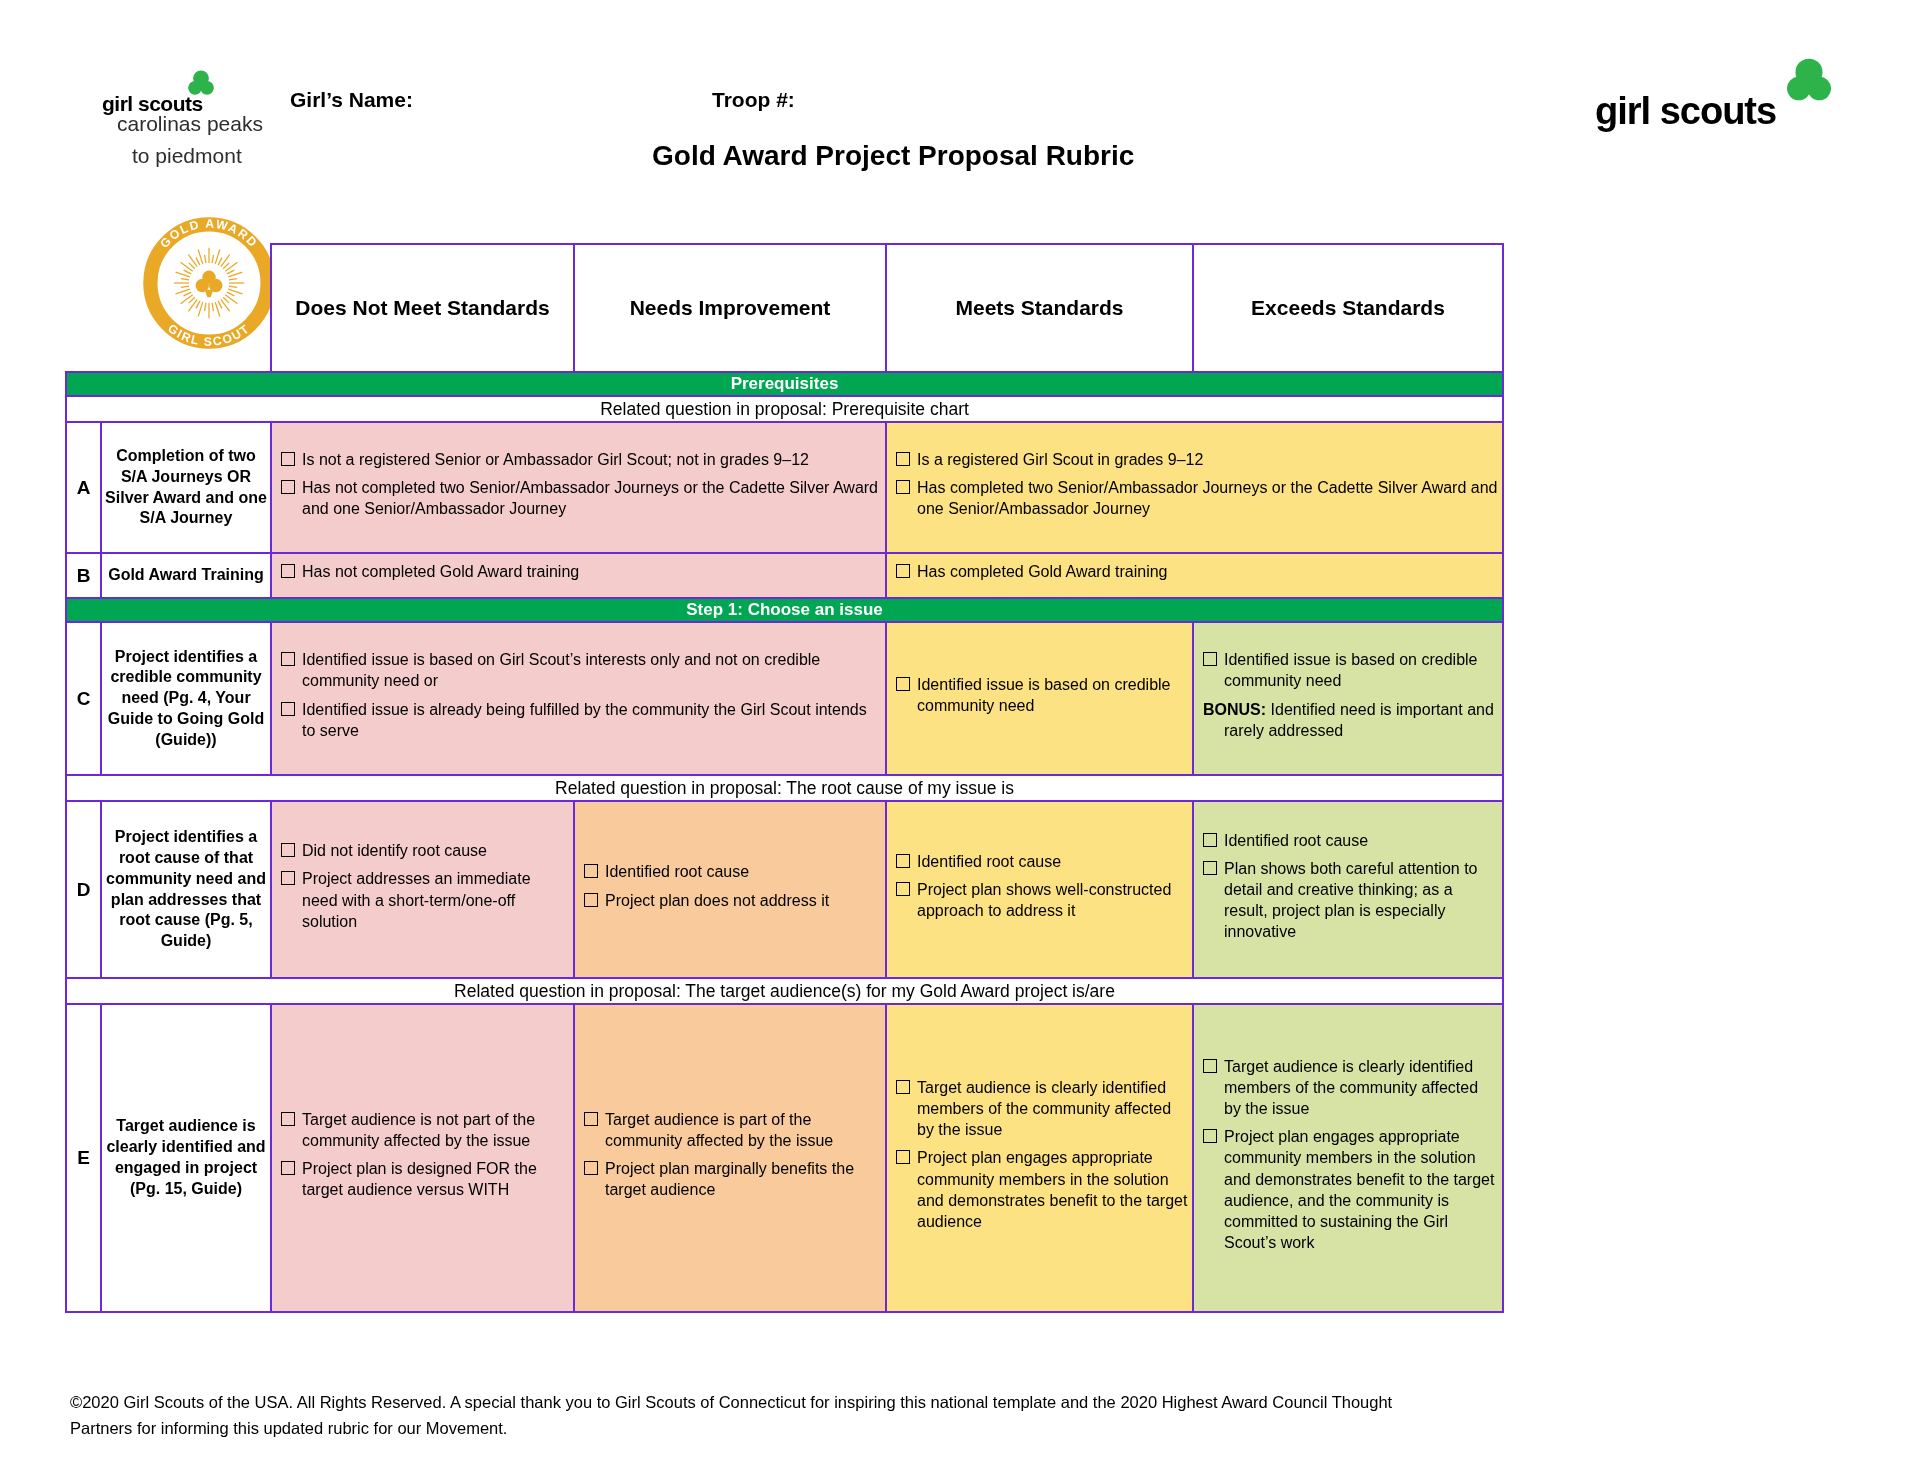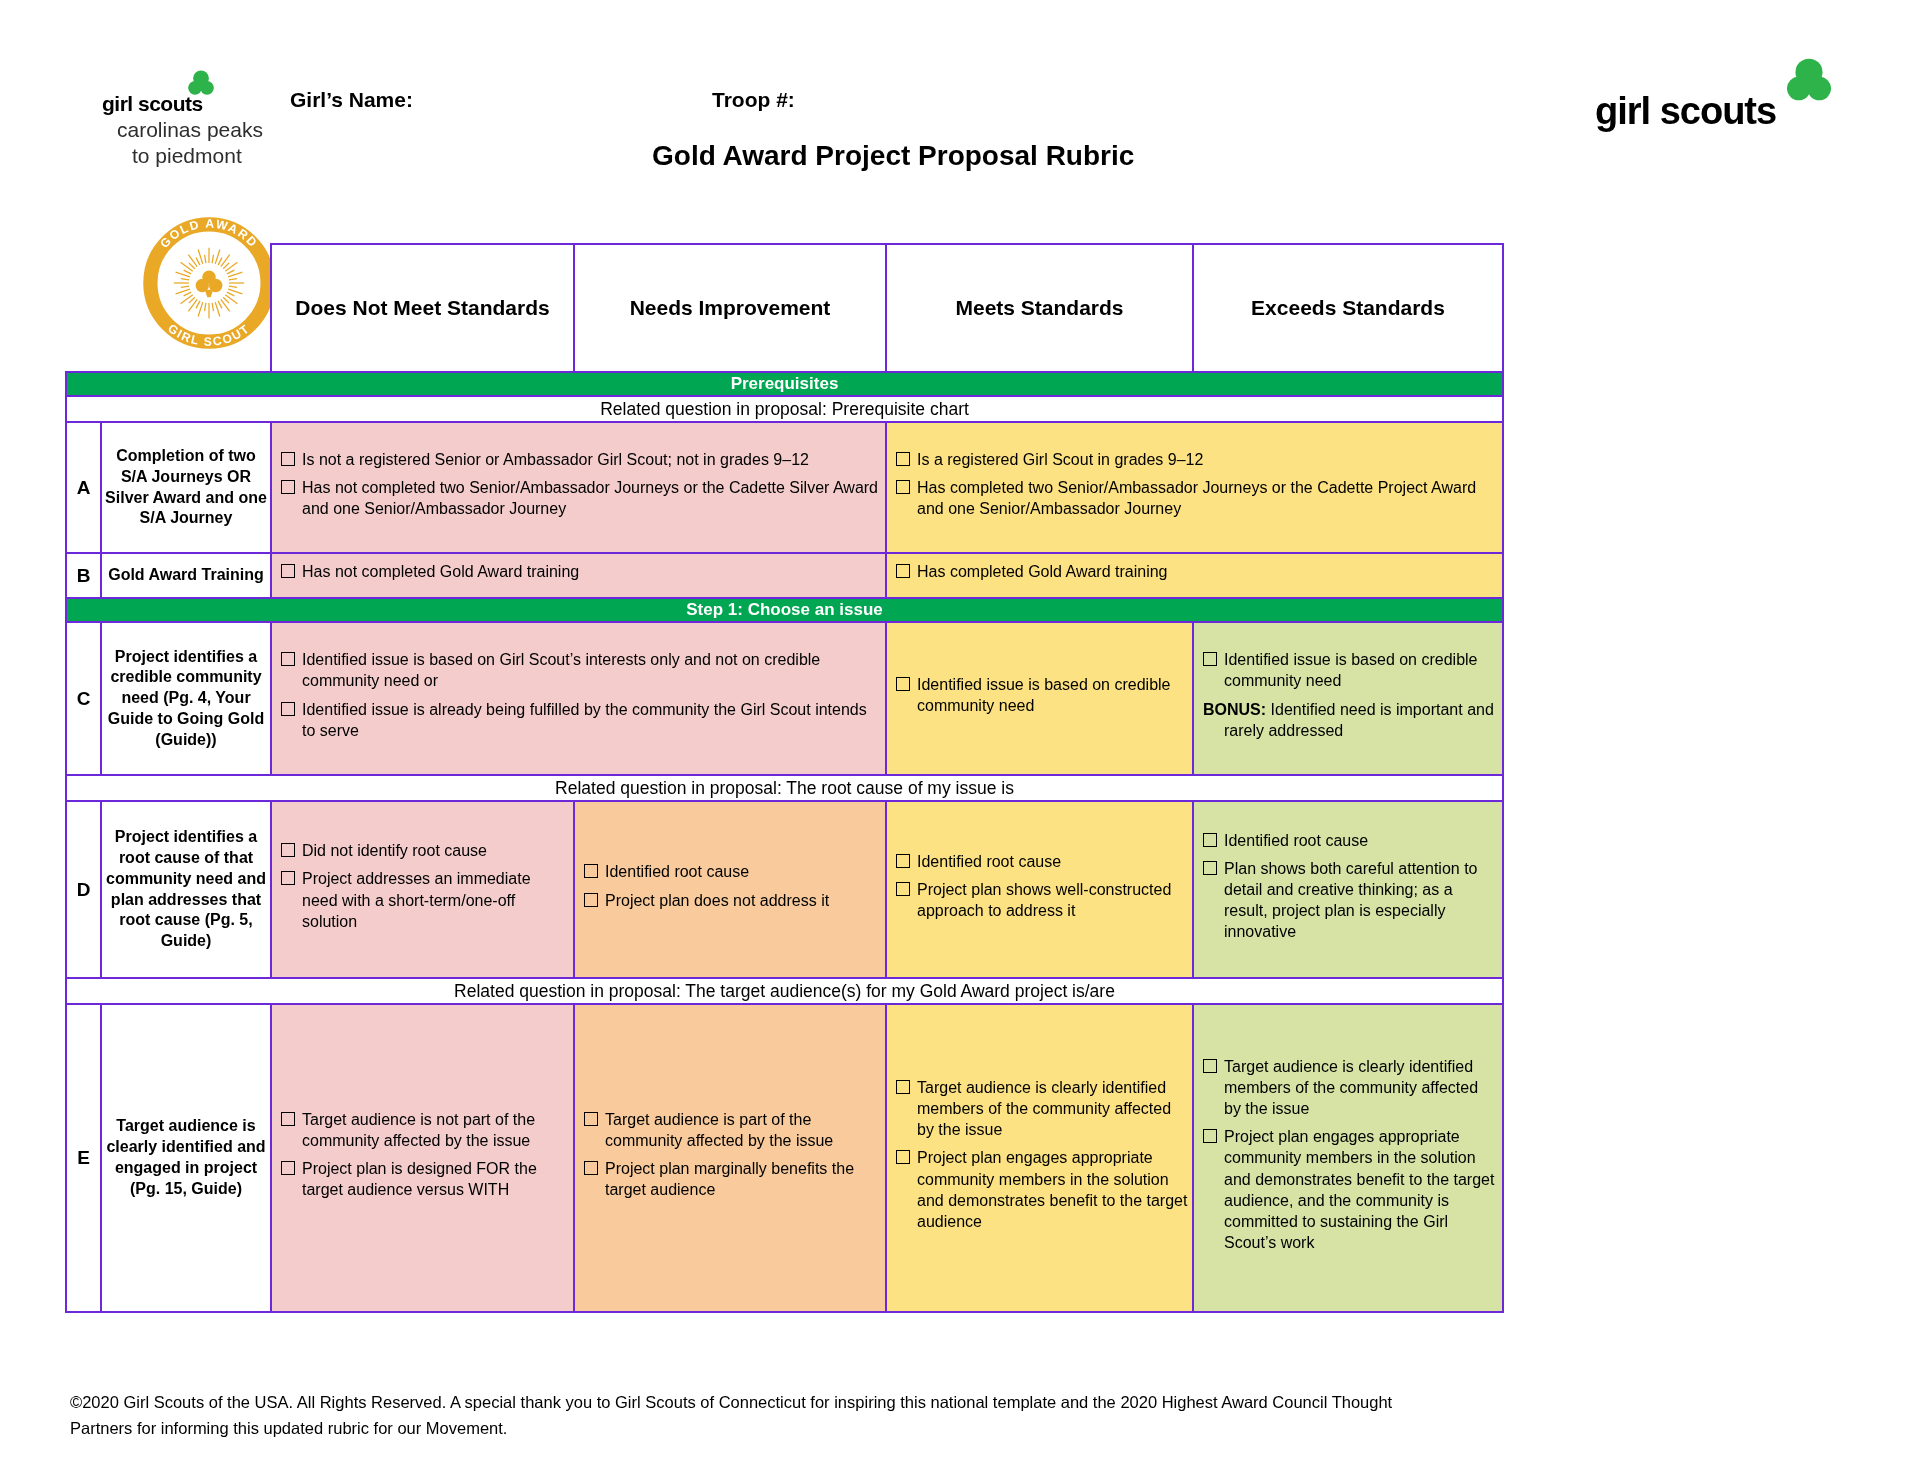--- a/index.html
+++ b/index.html
@@ -7,21 +7,21 @@
   #page{position:relative;width:1920px;height:1483px;background:#fff;overflow:hidden;}
 
   
   .hdr-label{position:absolute;font-weight:bold;font-size:21px;}
   #girls-name-label{left:290px;top:88px;}
   #troop-label{left:712px;top:88px;}
   #doc-title{position:absolute;left:652px;top:140px;font-weight:bold;font-size:28px;}
 
   #council-logo{position:absolute;left:88px;top:60px;width:200px;height:115px;}
   #council-logo .gs-word{position:absolute;left:14px;top:32px;font-weight:bold;font-size:21px;letter-spacing:-0.5px;}
-  #council-logo .c1{position:absolute;left:29px;top:58px;font-size:21px;color:#2e2e2e;}
+  #council-logo .c1{position:absolute;left:29px;top:52px;font-size:21px;color:#2e2e2e;}
   #council-logo .c2{position:absolute;left:44px;top:84px;font-size:21px;color:#2e2e2e;}
   #council-logo svg{position:absolute;left:100px;top:10px;}
 
   #gsusa-logo{position:absolute;left:1595px;top:58px;width:250px;height:95px;}
   #gsusa-logo .gs-word{position:absolute;left:0;top:32px;font-weight:bold;font-size:38px;letter-spacing:-1px;}
   #gsusa-logo svg{position:absolute;left:192px;top:0;}
 
   .green-fill{fill:var(--logo-green);}
 
   
@@ -176,21 +176,21 @@
         </tr>
         <tr class="criteria-row row-A">
           <td class="letter-cell">A</td>
           <td class="criterion-cell">Completion of two S/A Journeys OR Silver Award and one S/A Journey</td>
           <td colspan="2" class="rubric-cell c-pink">
             <div class="ck-item"><span class="ckbox"></span><span>Is not a registered Senior or Ambassador Girl Scout; not in grades 9–12</span></div>
             <div class="ck-item"><span class="ckbox"></span><span>Has not completed two Senior/Ambassador Journeys or the Cadette Silver Award and one Senior/Ambassador Journey</span></div>
           </td>
           <td colspan="2" class="rubric-cell c-yellow">
             <div class="ck-item"><span class="ckbox"></span><span>Is a registered Girl Scout in grades 9–12</span></div>
-            <div class="ck-item"><span class="ckbox"></span><span>Has completed two Senior/Ambassador Journeys or the Cadette Project Award and one Senior/Ambassador Journey</span></div>
+            <div class="ck-item"><span class="ckbox"></span><span>Has completed two Senior/Ambassador Journeys or the Cadette Silver Award and one Senior/Ambassador Journey</span></div>
           </td>
         </tr>
         <tr class="criteria-row row-B">
           <td class="letter-cell">B</td>
           <td class="criterion-cell">Gold Award Training</td>
           <td colspan="2" class="rubric-cell c-pink">
             <div class="ck-item"><span class="ckbox"></span><span>Has not completed Gold Award training</span></div>
           </td>
           <td colspan="2" class="rubric-cell c-yellow">
             <div class="ck-item"><span class="ckbox"></span><span>Has completed Gold Award training</span></div>

